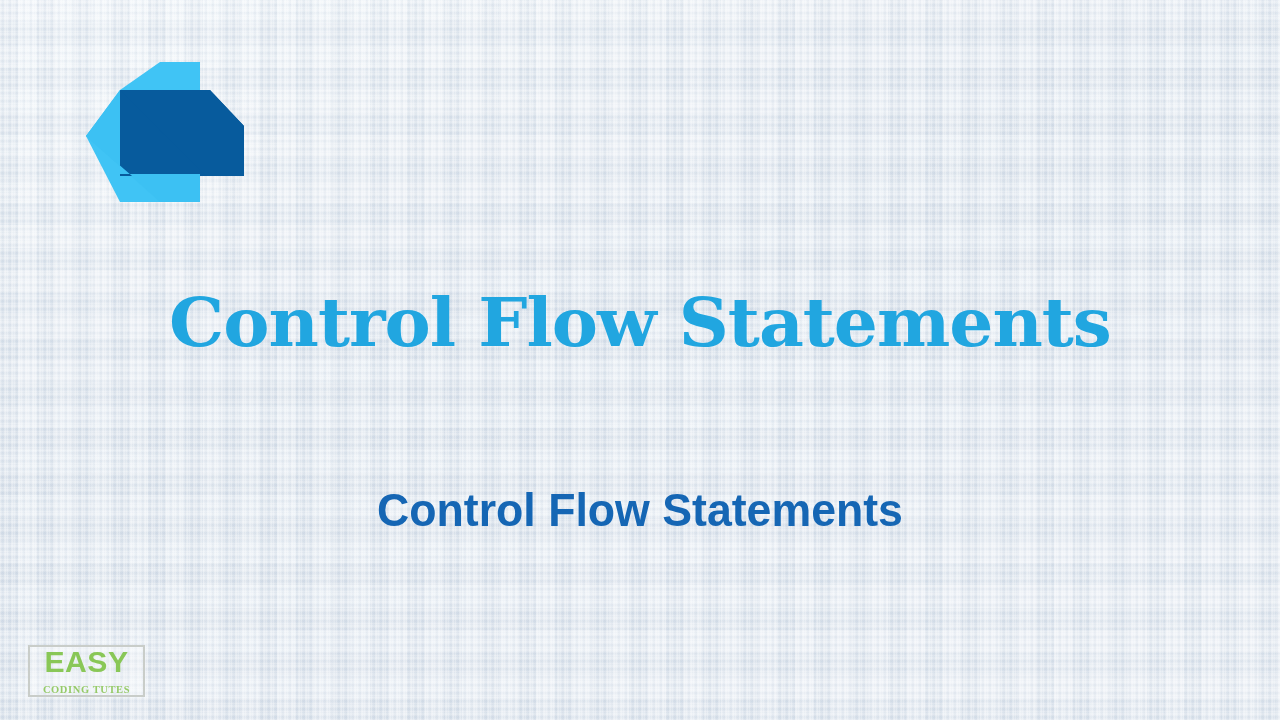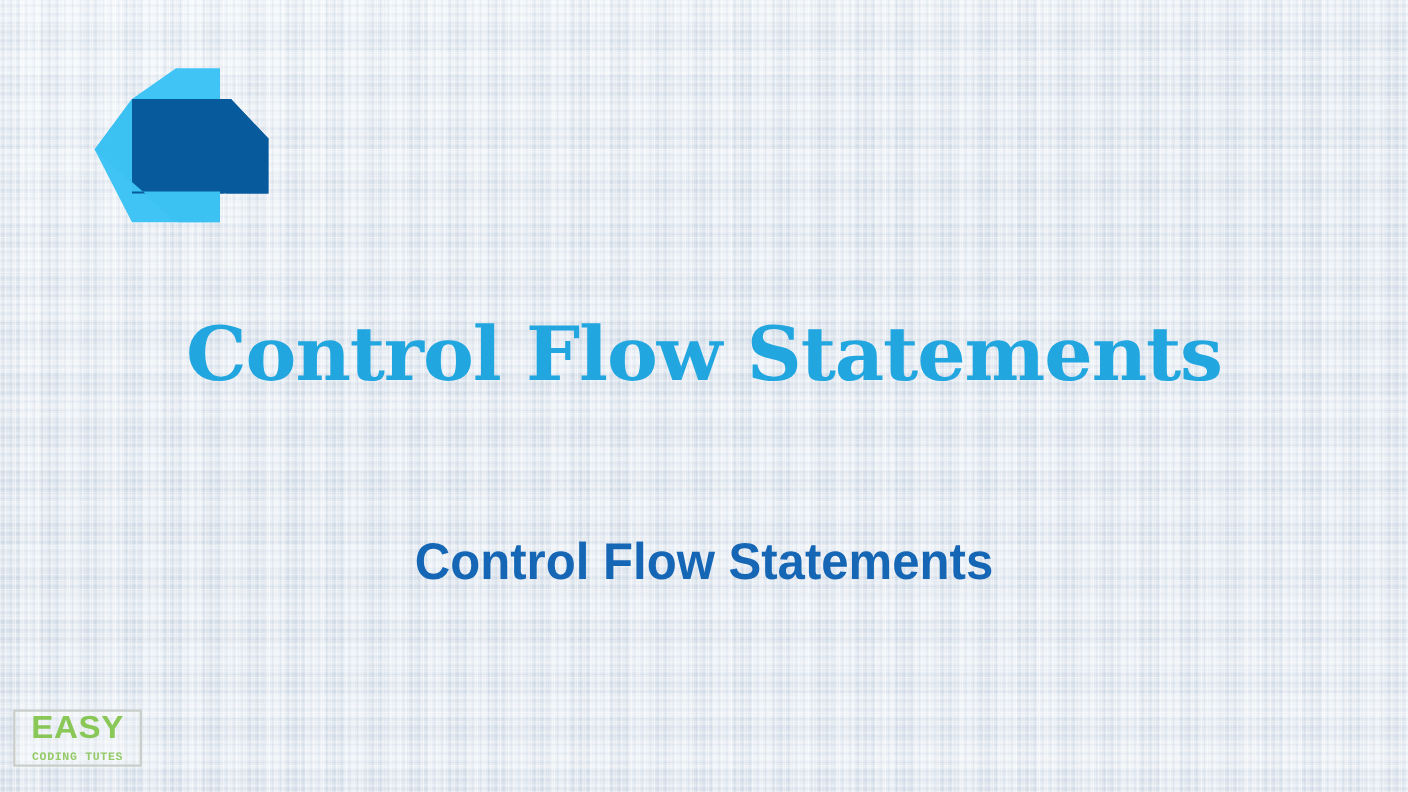--- a/index.html
+++ b/index.html
@@ -111,21 +111,21 @@
     font-weight: bold;
     font-size: 47px;
     line-height: 1;
     white-space: nowrap;
     transform: scaleX(0.95);
   }
 
   
   #watermark {
     position: absolute;
-    left: 12px;
+    left: 28px;
     top: 645px;
     width: 117px;
     height: 52px;
     border: 2px solid #c9cdc9;
     background: rgba(255,255,255,0.30);
     box-sizing: border-box;
     display: flex;
     flex-direction: column;
     align-items: center;
     justify-content: center;
@@ -136,21 +136,21 @@
     font-family: "Liberation Sans", sans-serif;
     font-weight: bold;
     font-size: 29px;
     line-height: 0.92;
     letter-spacing: 0.5px;
     transform: scaleX(1.04);
     opacity: 0.88;
   }
   #watermark-sub {
     color: #8cc659;
-    font-family: Liberation Mono, monospace;
+    font-family: Liberation Serif, serif;
     font-weight: bold;
     font-size: 10.5px;
     line-height: 1.1;
     letter-spacing: 0.6px;
     margin-top: 8px;
     opacity: 0.9;
   }
 </style>
 </head>
 <body>

